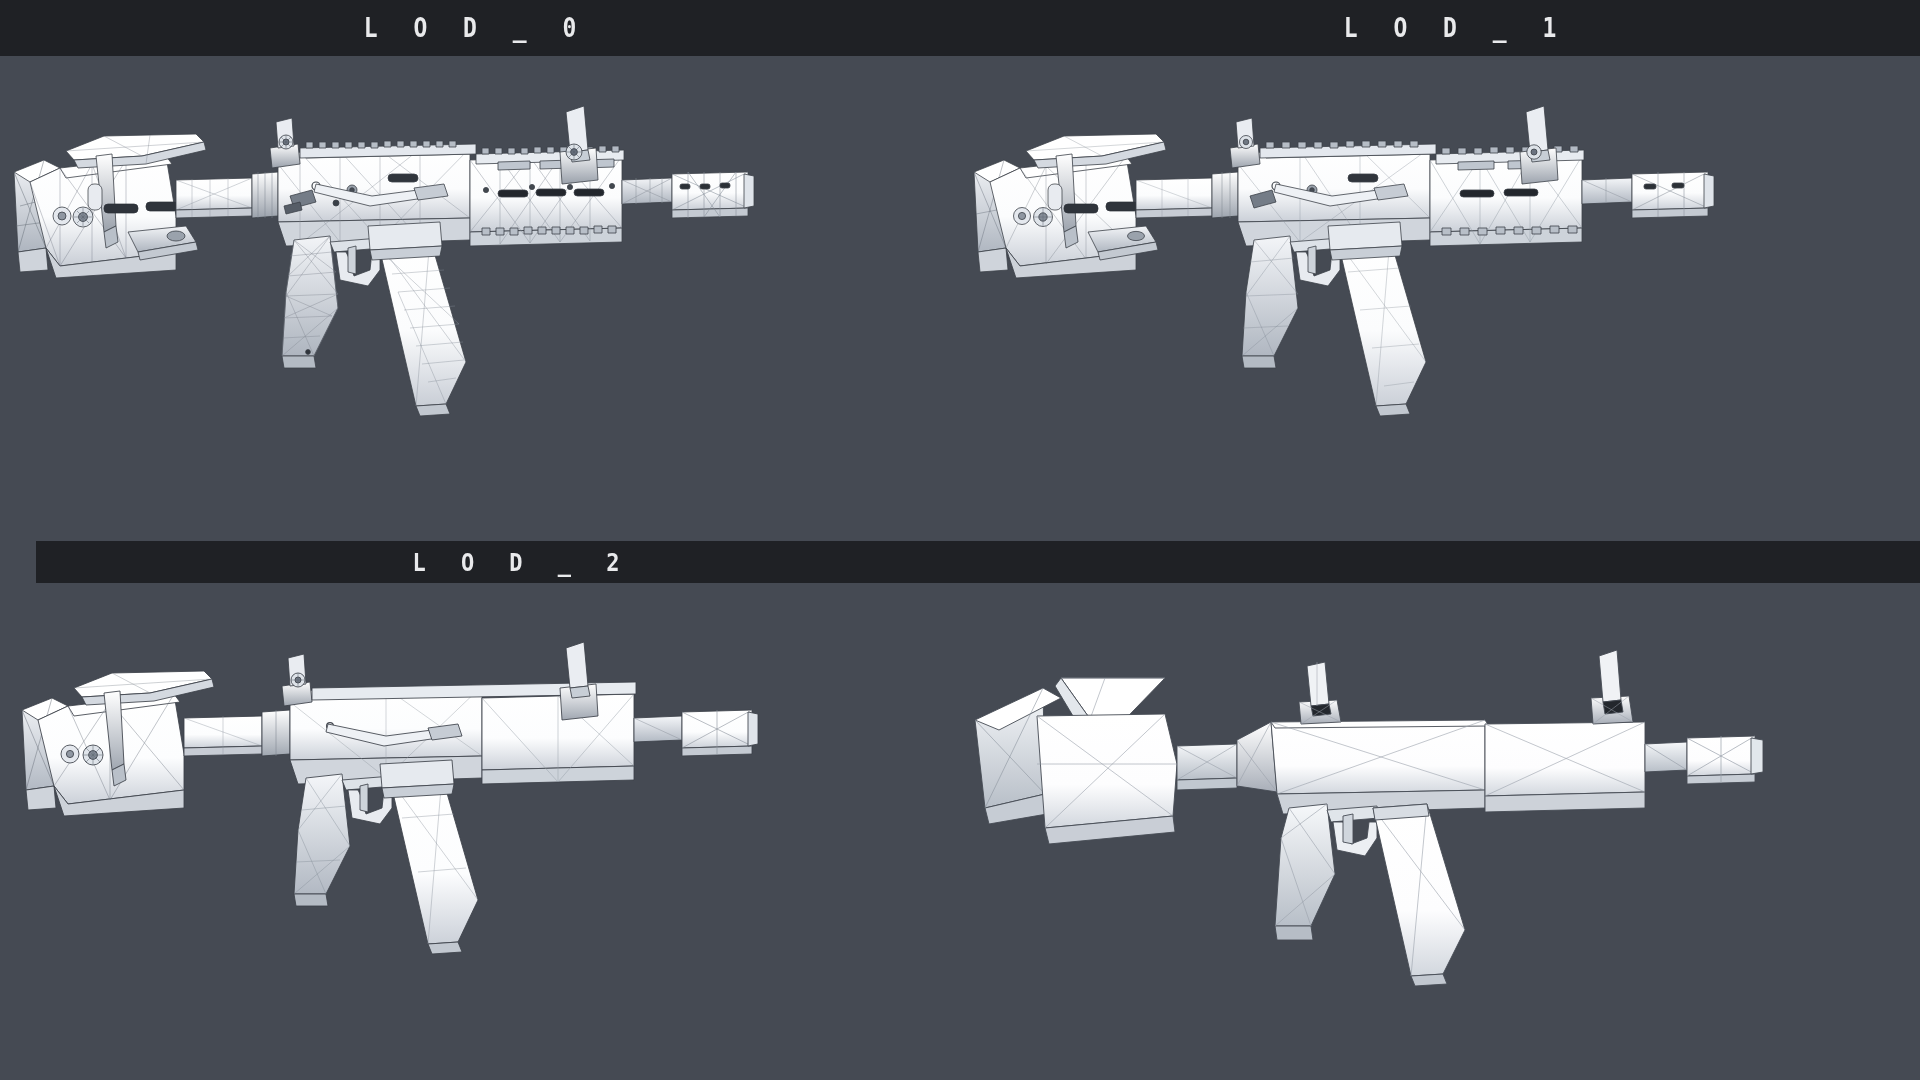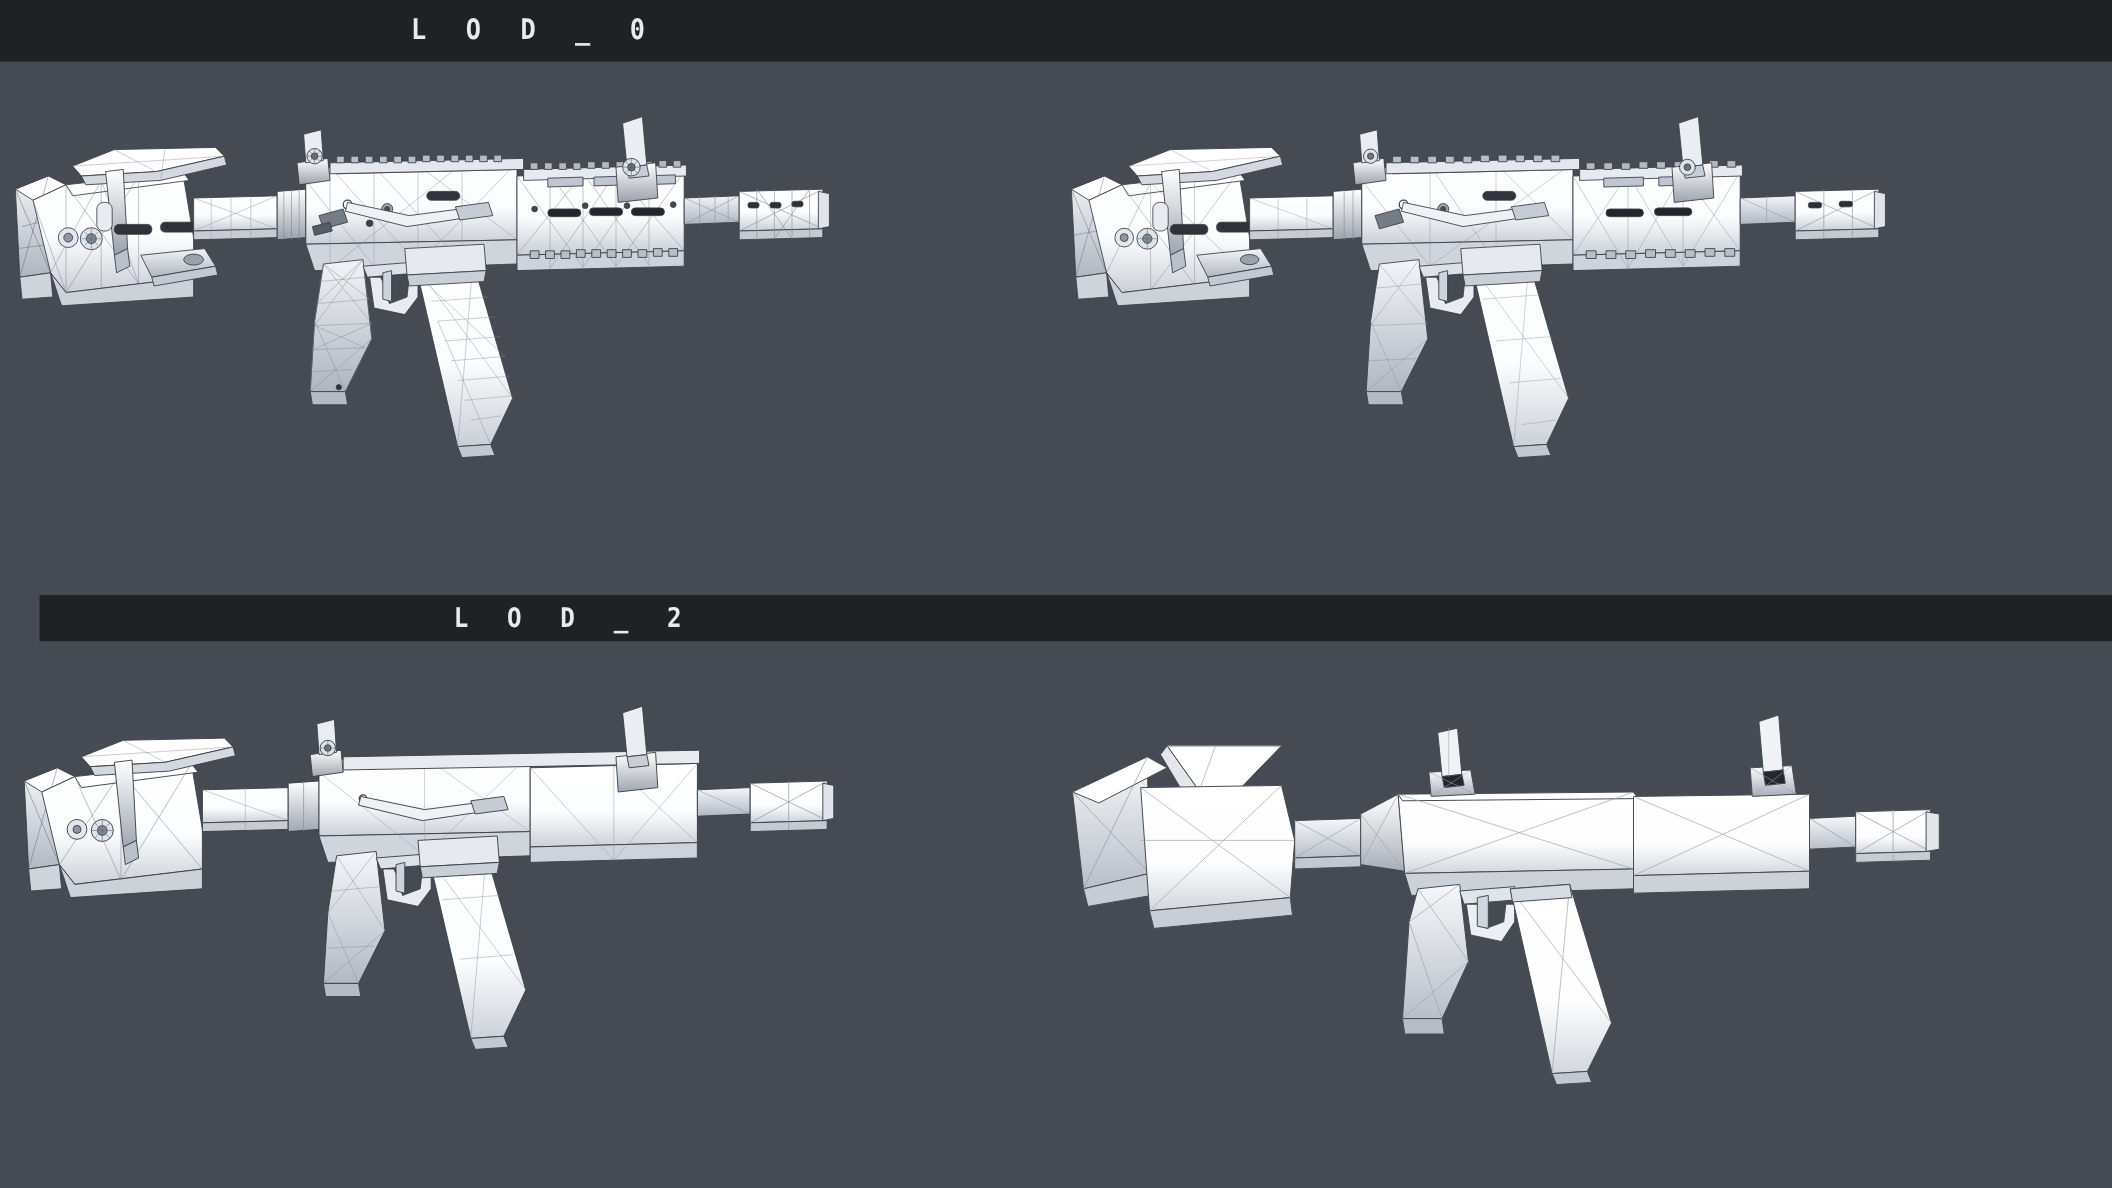--- a/index.html
+++ b/index.html
@@ -40,20 +40,23 @@
 </style>
 </head>
 <body>
 
 <div class="sheet">
 
   <div class="band top">
     <div class="band-cell">
       <span class="band-label">L O D _ 0</span>
     </div>
+    <div class="band-cell">
+      <span class="band-label">L O D _ 1</span>
+    </div>
   </div>
 
   <div class="quad q0">
     <svg viewBox="0 0 960 485" preserveAspectRatio="xMidYMid meet">
       <defs>
         <linearGradient id="g0a" x1="0" y1="0" x2="0" y2="1">
           <stop offset="0%" stop-color="#ffffff"></stop>
             <stop offset="55%" stop-color="#fbfcfd"></stop>
             <stop offset="100%" stop-color="#c9ced6"></stop>
         </linearGradient>

